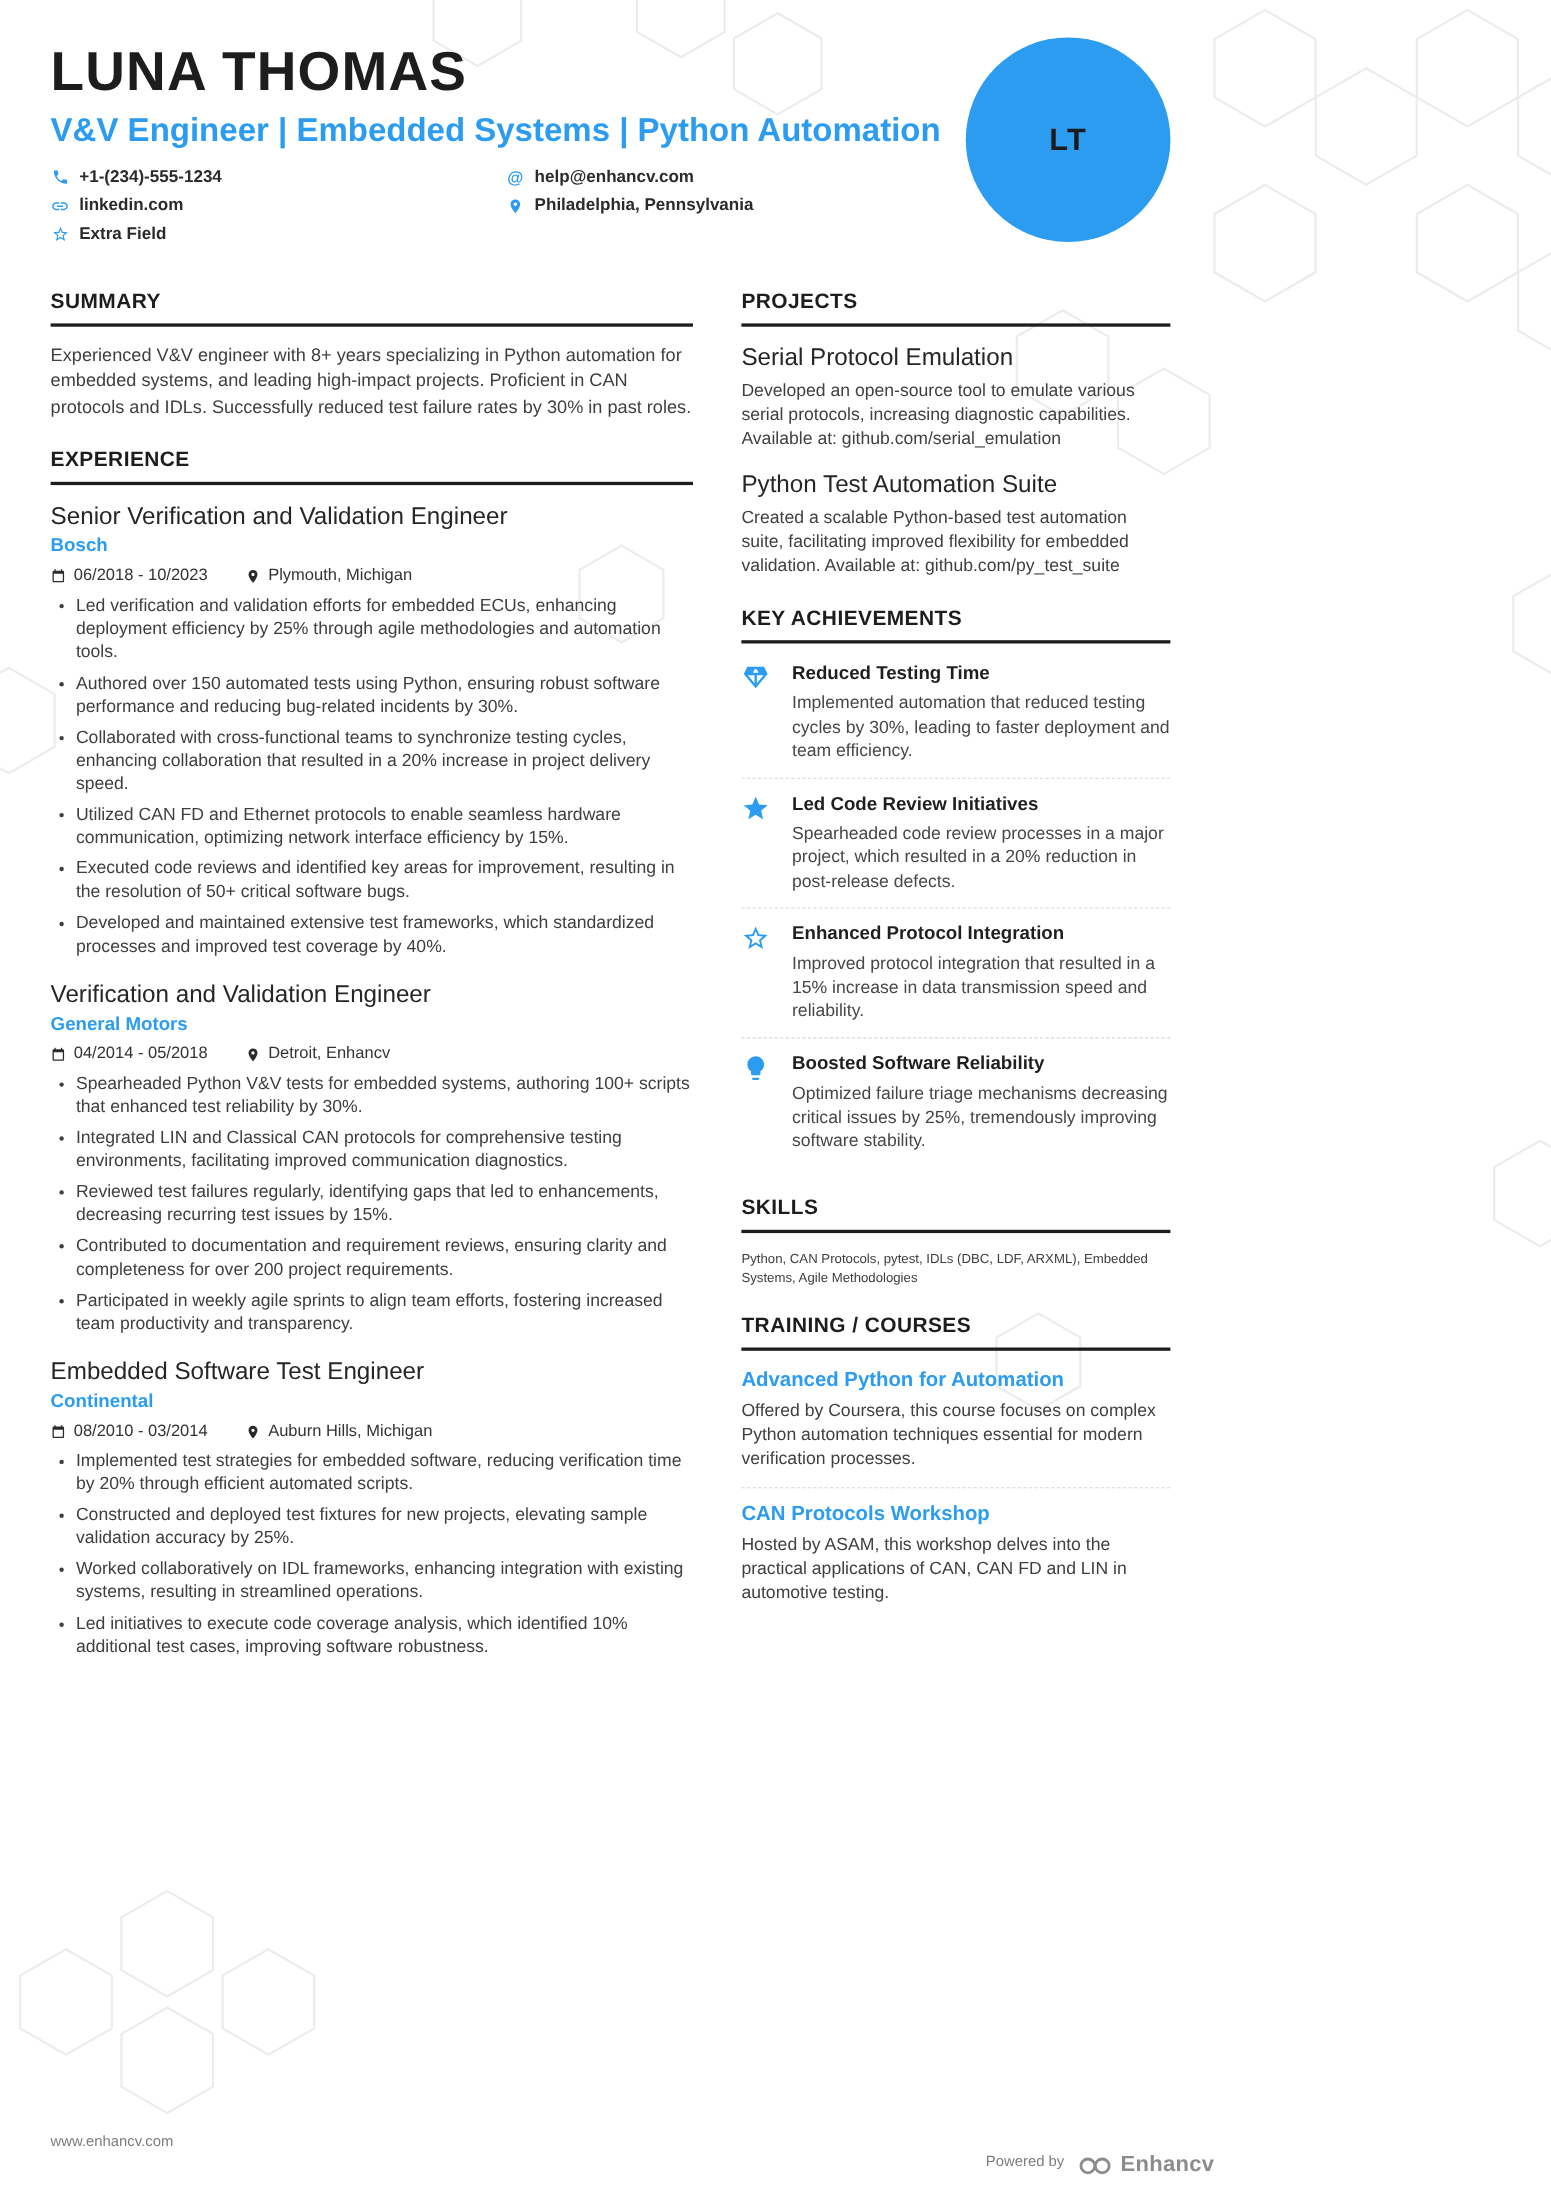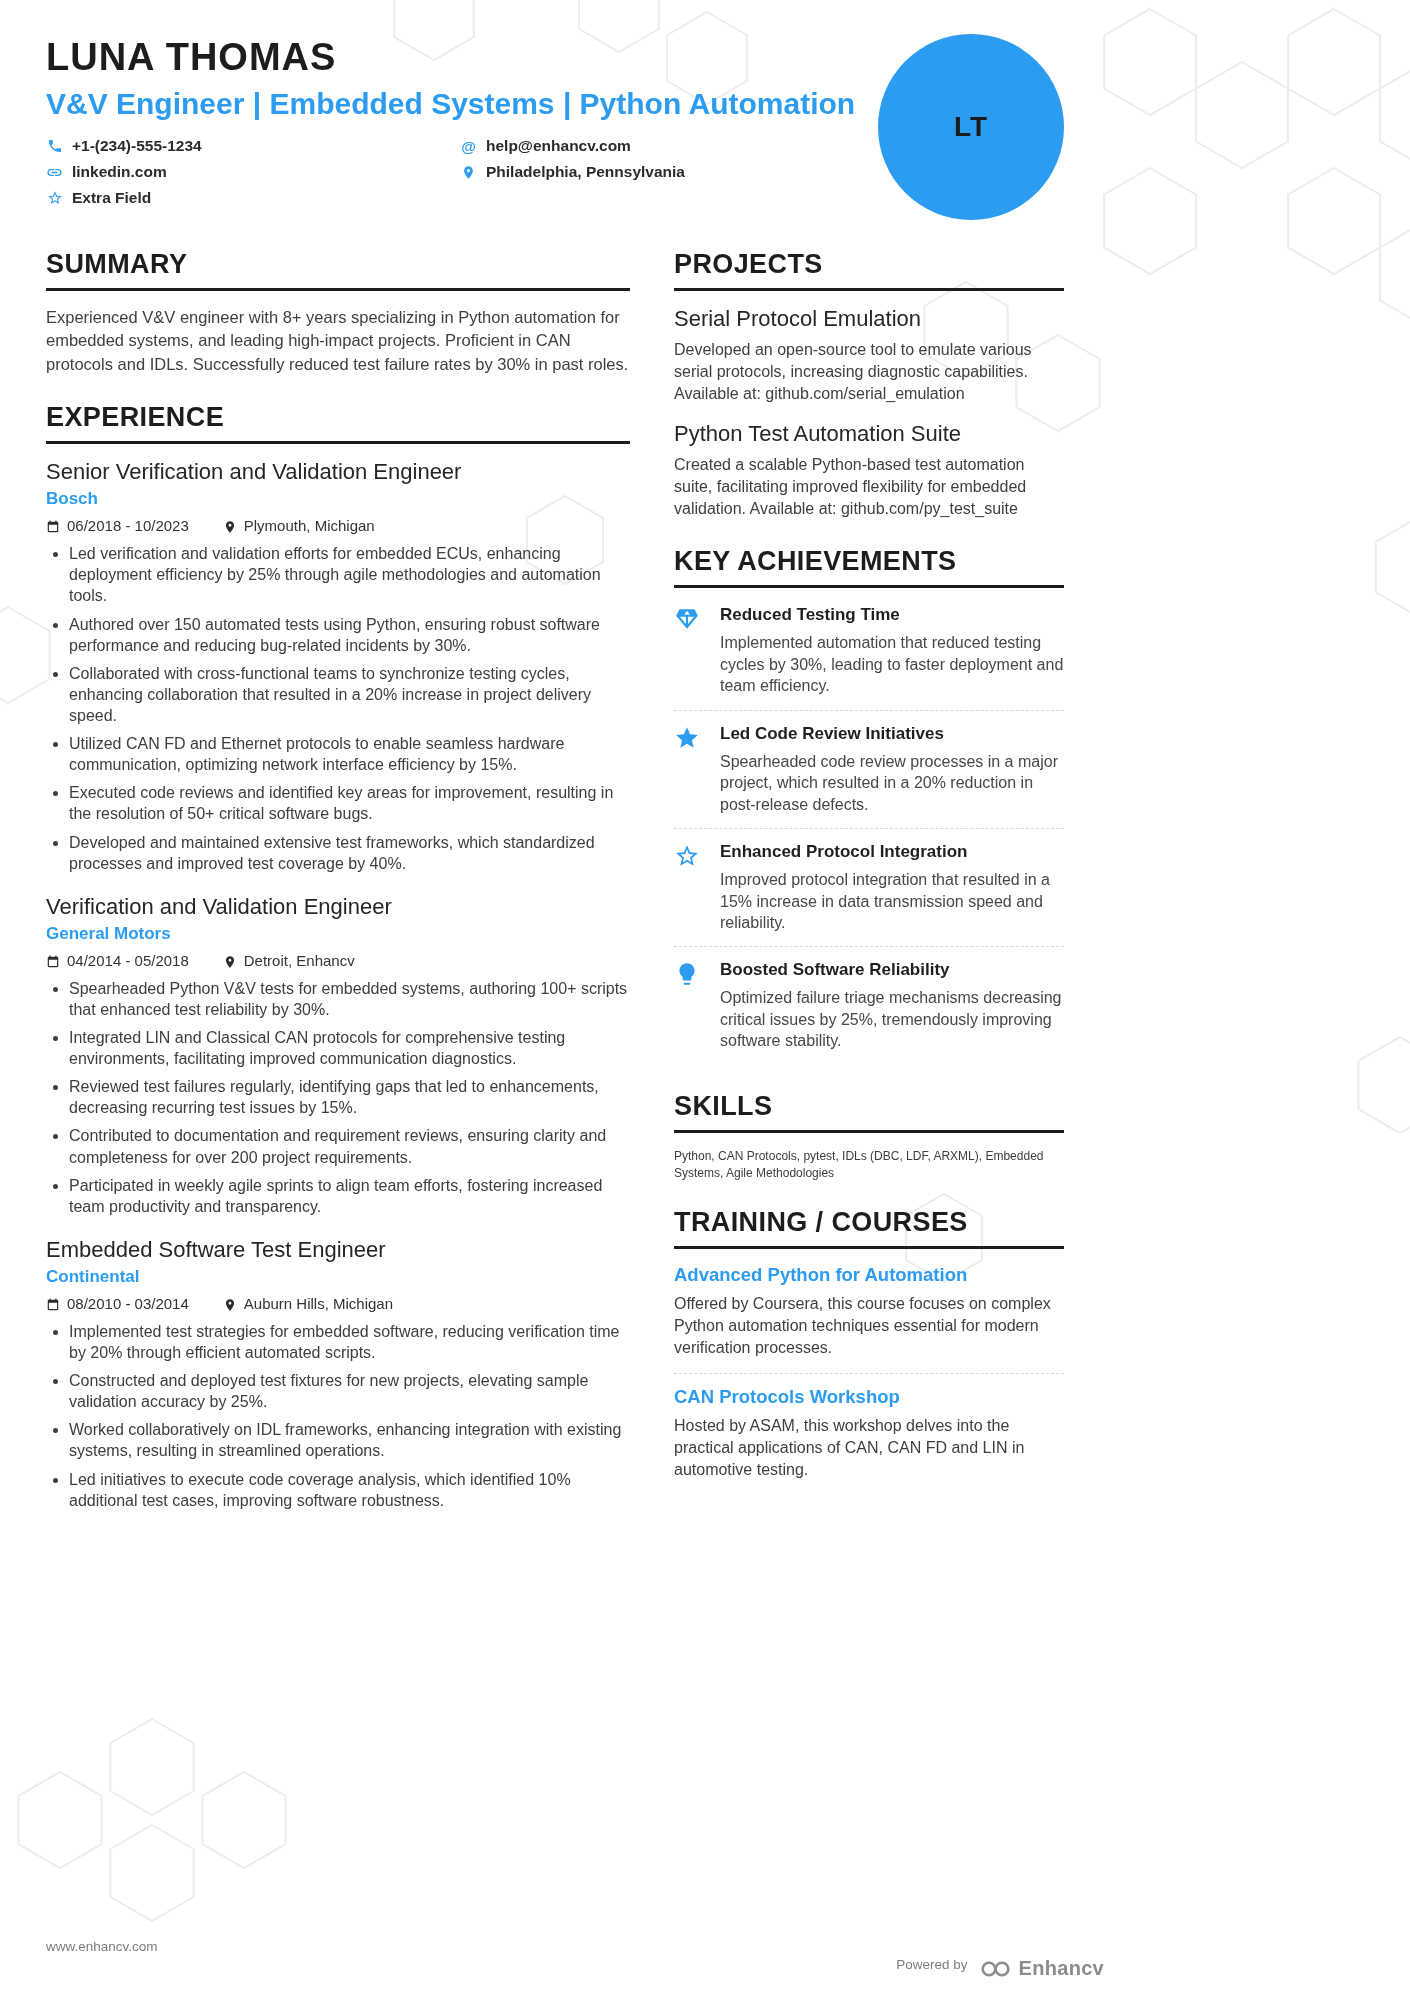--- a/index.html
+++ b/index.html
@@ -13,42 +13,42 @@
     color: #3e3e3e;
     overflow: hidden;
   }
   .hex-layer { position: absolute; inset: 0; z-index: 0; }
   .hex-layer polygon { fill: none; stroke: #ececec; stroke-width: 2; }
 
   .page { position: absolute; left: 46px; top: 0; width: 1018px; z-index: 1; padding-top: 36px; }
 
   
   .header { position: relative; }
-  .name { font-size: 38px; font-weight: 800; letter-spacing: 1px; color: #1d1d1d; margin-bottom: 8px; }
+  .name { font-size: 50px; font-weight: 800; letter-spacing: 1px; color: #1d1d1d; margin-bottom: 8px; }
   .headline { font-size: 30px; font-weight: 700; color: var(--accent); margin-bottom: 16px; }
   .contacts { display: grid; grid-template-columns: 414px 1fr; row-gap: 8px; max-width: 830px; }
   .c-item { display: flex; align-items: center; gap: 9px; font-size: 15.5px; font-weight: 700; color: #2b2b2b; }
   .c-item .ic { color: var(--accent); display: inline-flex; width: 17px; justify-content: center; }
   .c-item .at { font-size: 15px; font-weight: 700; }
   .avatar {
     position: absolute; top: -2px; right: 0;
     width: 186px; height: 186px; border-radius: 50%;
     background: var(--accent); color: #1b1b1b;
     display: flex; align-items: center; justify-content: center;
     font-size: 28px; font-weight: 600; letter-spacing: 1px;
   }
 
   
   .columns { display: flex; gap: 44px; margin-top: 42px; }
   .col-left { width: 584px; flex: 0 0 584px; }
   .col-right { width: 390px; flex: 0 0 390px; }
 
   section { margin-bottom: 26px; }
   .sec {
-    font-size: 27px; font-weight: 700; color: #1d1d1d; letter-spacing: .4px;
+    font-size: 19px; font-weight: 700; color: #1d1d1d; letter-spacing: .4px;
     border-bottom: 3px solid #1d1d1d; padding-bottom: 8px; margin-bottom: 15px;
   }
   .body-text { font-size: 16.5px; line-height: 1.42; color: #3f3f3f; }
 
   
   .job { margin-bottom: 20px; }
   .job-title { font-size: 22px; font-weight: 400; color: #262626; margin-bottom: 4px; }
   .company { font-size: 17px; font-weight: 700; color: var(--accent); margin-bottom: 8px; }
   .meta { display: flex; gap: 34px; align-items: center; font-size: 15px; color: #333; margin-bottom: 9px; }
   .meta-item { display: flex; align-items: flex-end; gap: 7px; }

